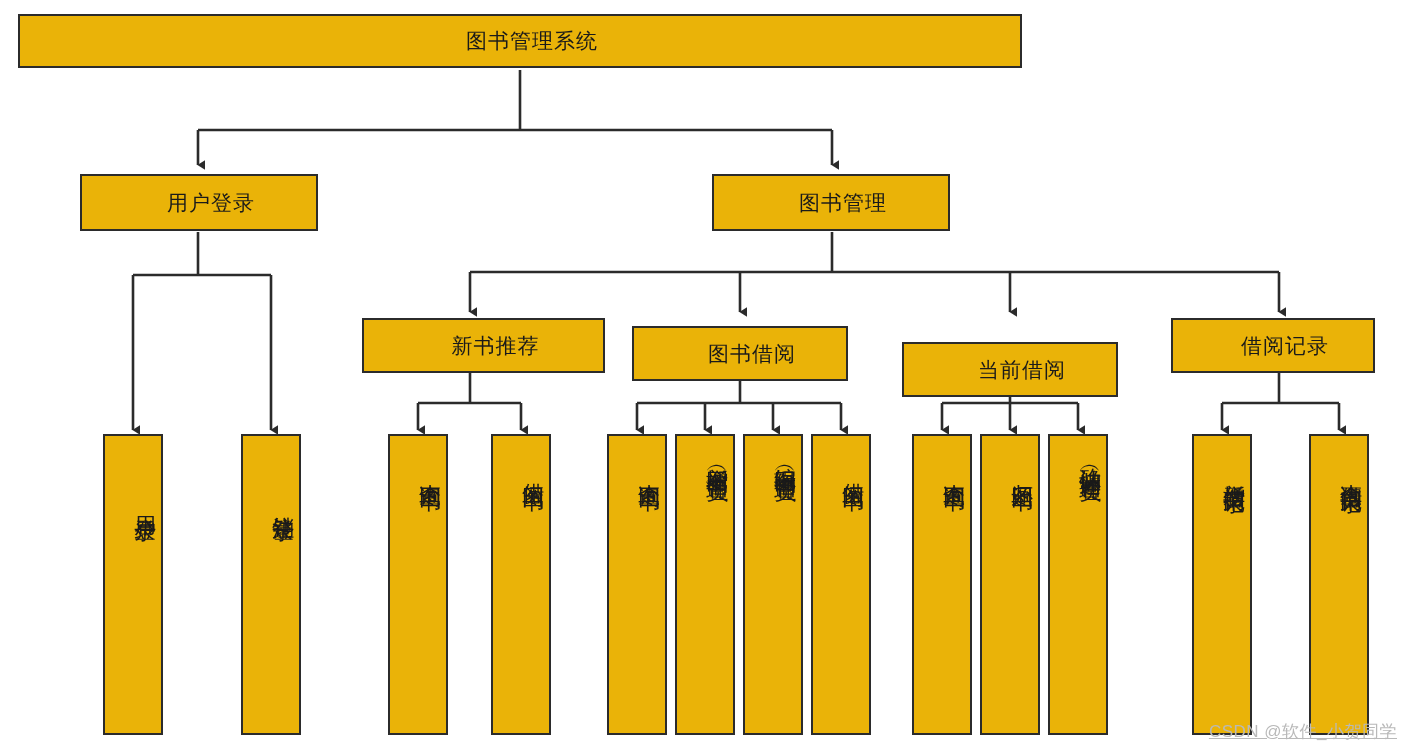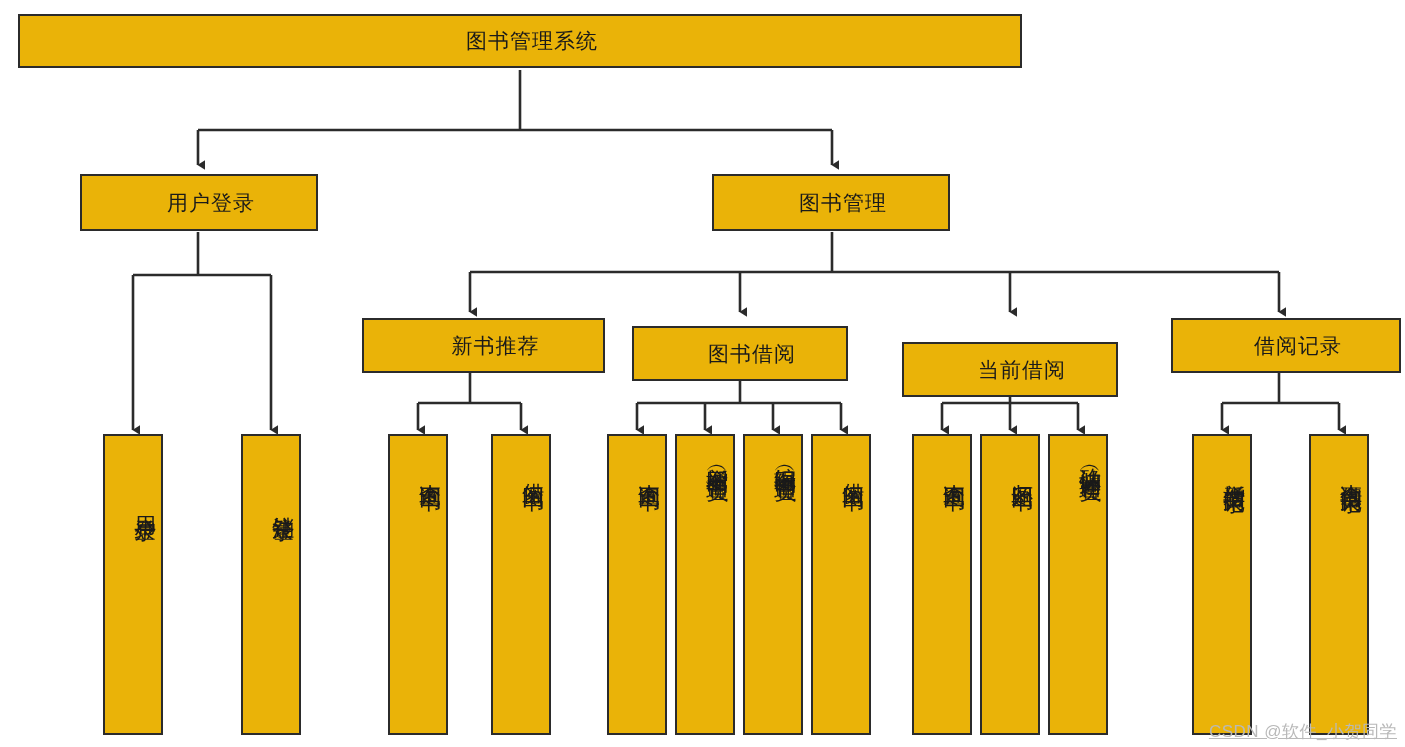--- a/index.html
+++ b/index.html
@@ -137,21 +137,21 @@
 
   <div class="node horiz" style="left:362px; top:318px; width:243px; height:55px;align-items:center;">
     <span>新书推荐</span>
   </div>
   <div class="node horiz" style="left:632px; top:318px; width:216px; height:55px;margin-top:8px;">
     <span>图书借阅</span>
   </div>
   <div class="node horiz" style="left:902px; top:318px; width:216px; height:55px;margin-top:24px;">
     <span>当前借阅</span>
   </div>
-  <div class="node horiz" style="left:1171px; top:318px; width:230px; height:55px;">
+  <div class="node horiz" style="left:1171px; top:318px; width:204px; height:55px;">
     <span>借阅记录</span>
   </div>
 
   <div class="node vert pad-a" style="left:103px; top:434px; width:60px; height:301px;">
     <span class="vtext">用户登录</span>
   </div>
   <div class="node vert pad-a" style="left:241px; top:434px; width:60px; height:301px;">
     <span class="vtext">注销登录</span>
   </div>
 

